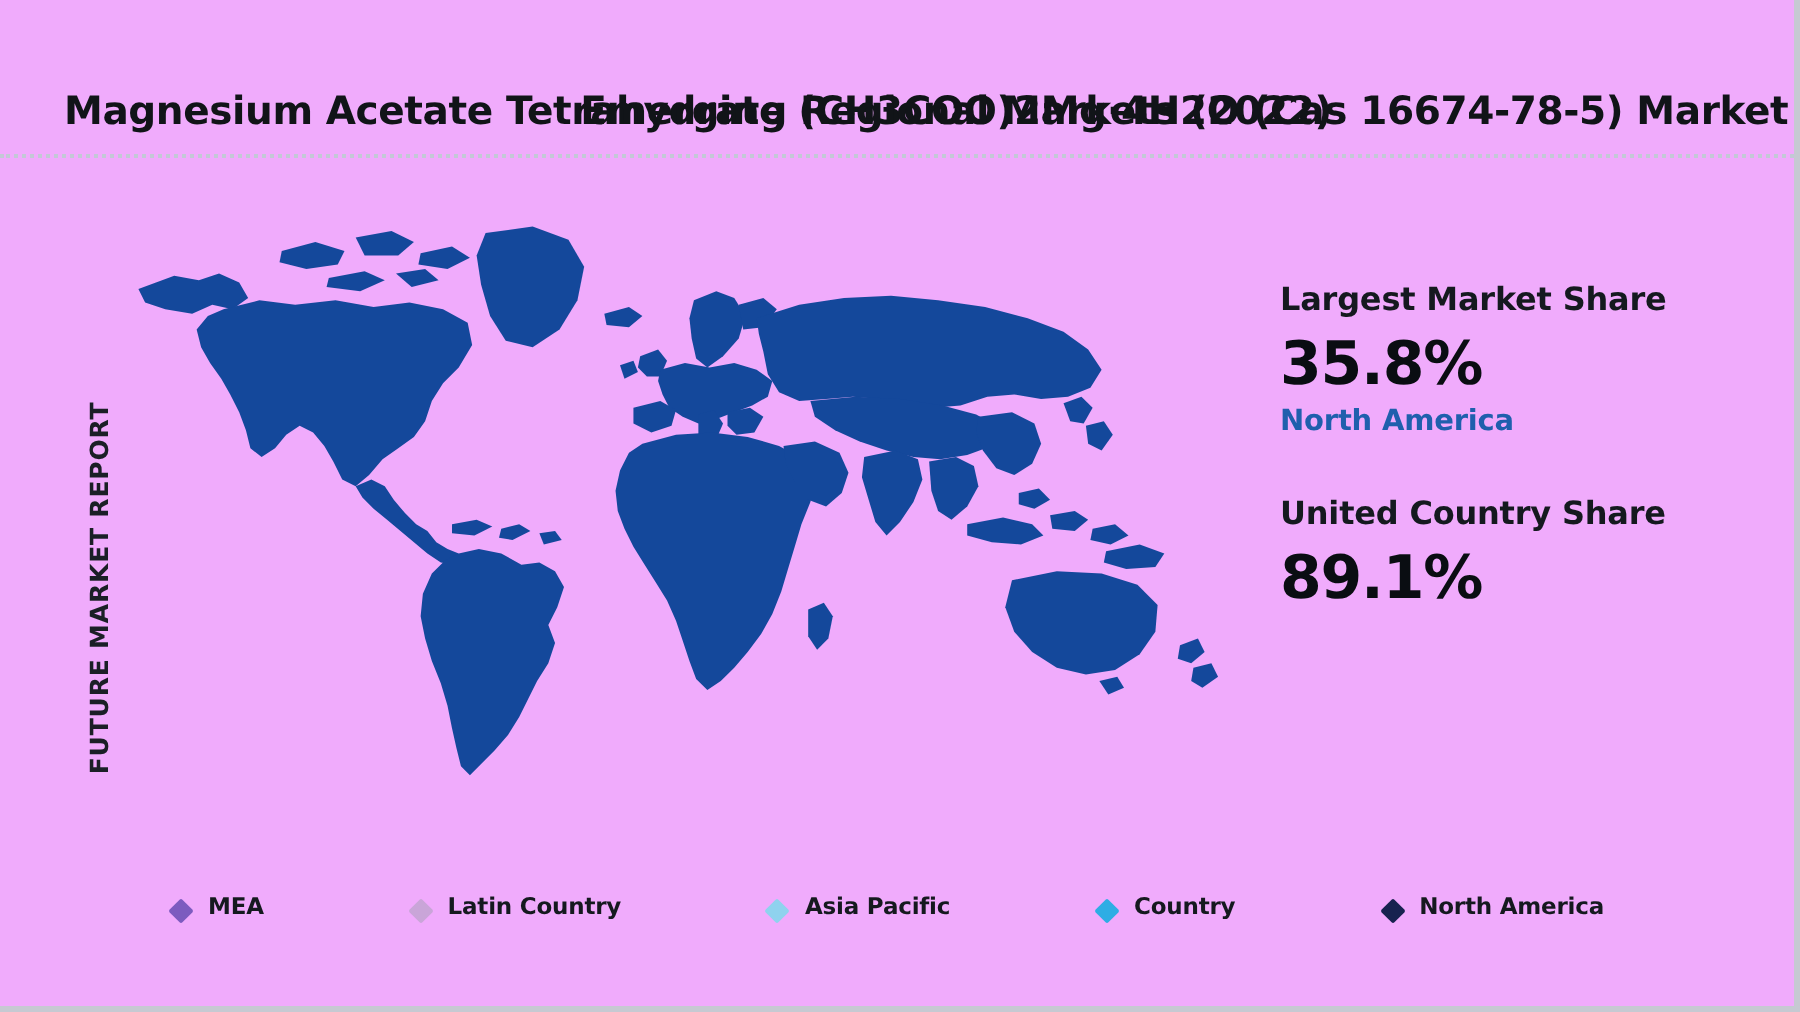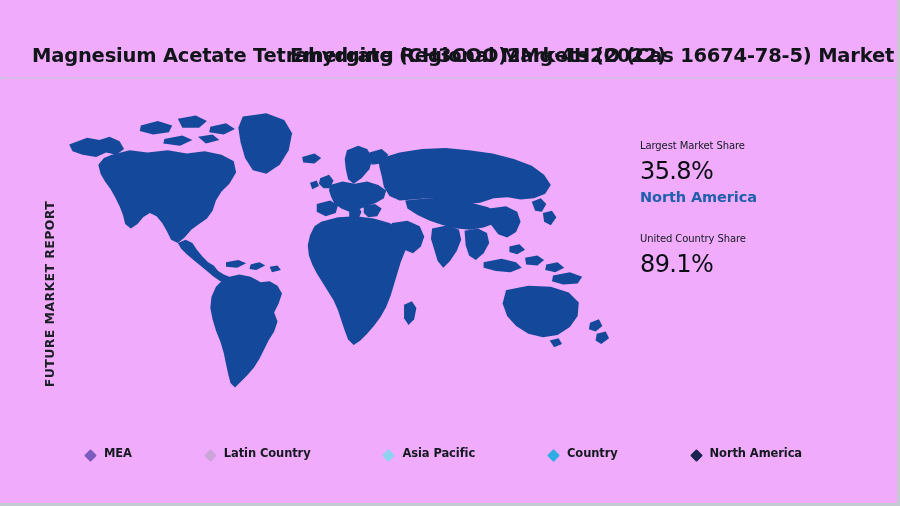--- a/index.html
+++ b/index.html
@@ -101,29 +101,29 @@
   
   #stats-panel {
     position: absolute;
     left: 640px;
     top: 140px;
     width: 240px;
   }
   .stat-block { margin-bottom: 28px; }
   .stat-label {
     color: #15191f;
-    font-size: 10px;
-    font-weight: normal;
+    font-size: 16px;
+    font-weight: bold;
     letter-spacing: -0.1px;
     margin-bottom: 8px;
   }
   .stat-value {
     color: #0a0d12;
-    font-size: 24px;
-    font-weight: normal;
+    font-size: 30px;
+    font-weight: bold;
     letter-spacing: -0.6px;
     line-height: 1.08;
     margin-bottom: 4px;
   }
   .stat-region {
     color: #1f5fad;
     font-size: 14.5px;
     font-weight: bold;
     letter-spacing: -0.1px;
   }

